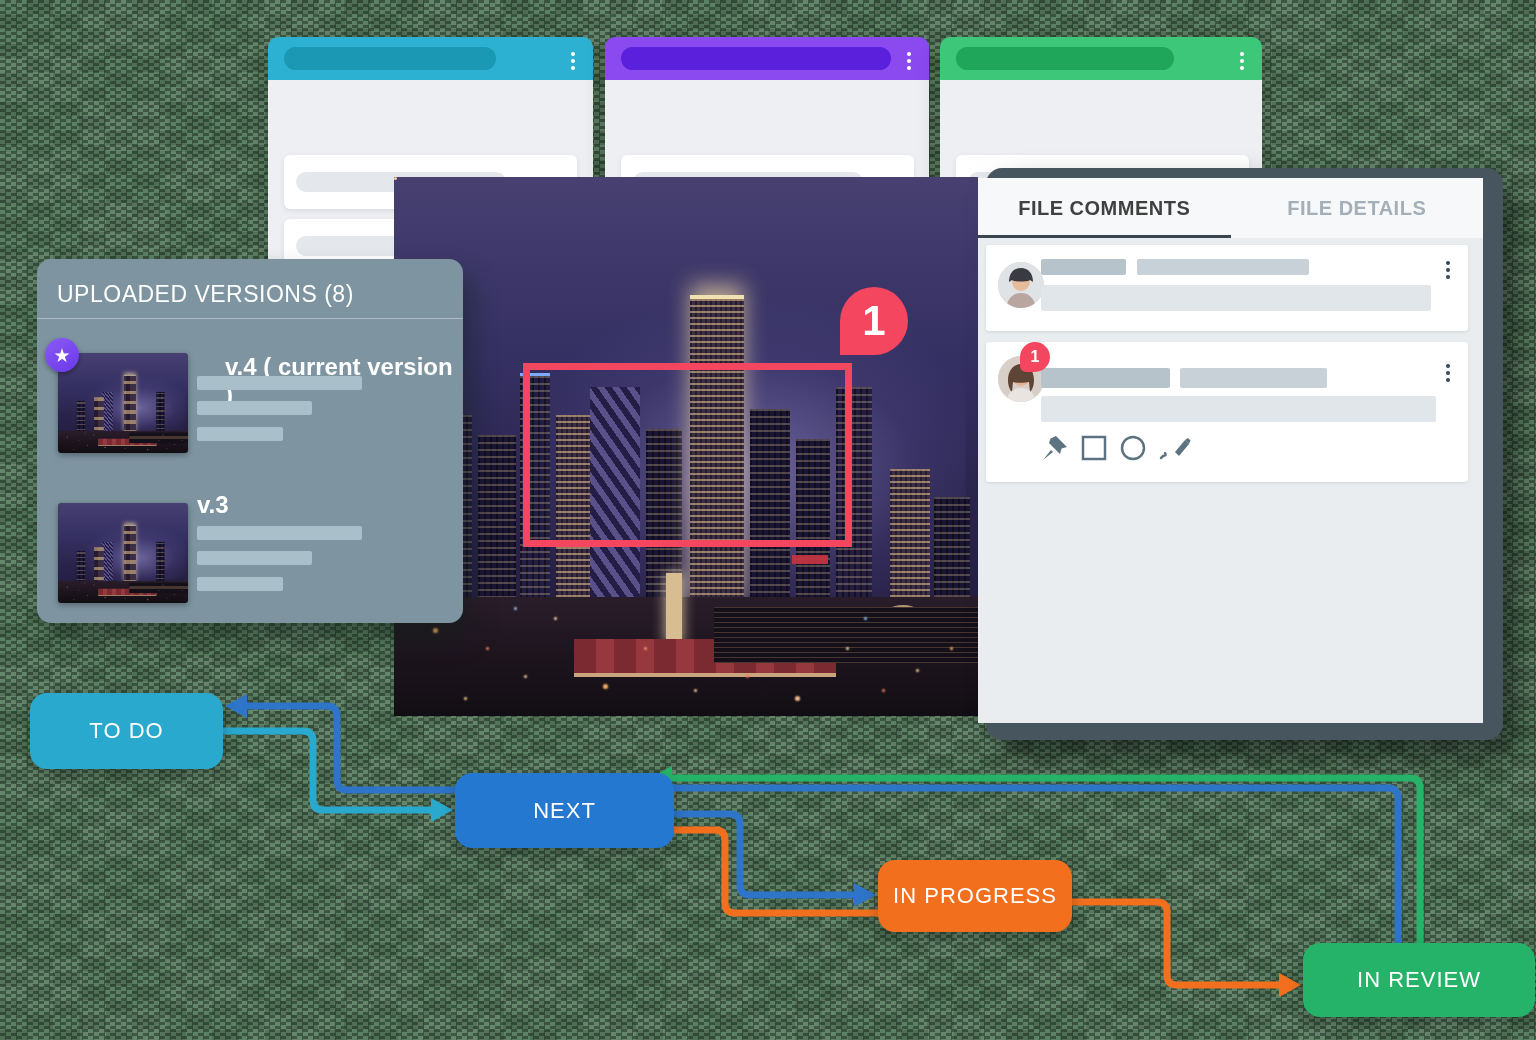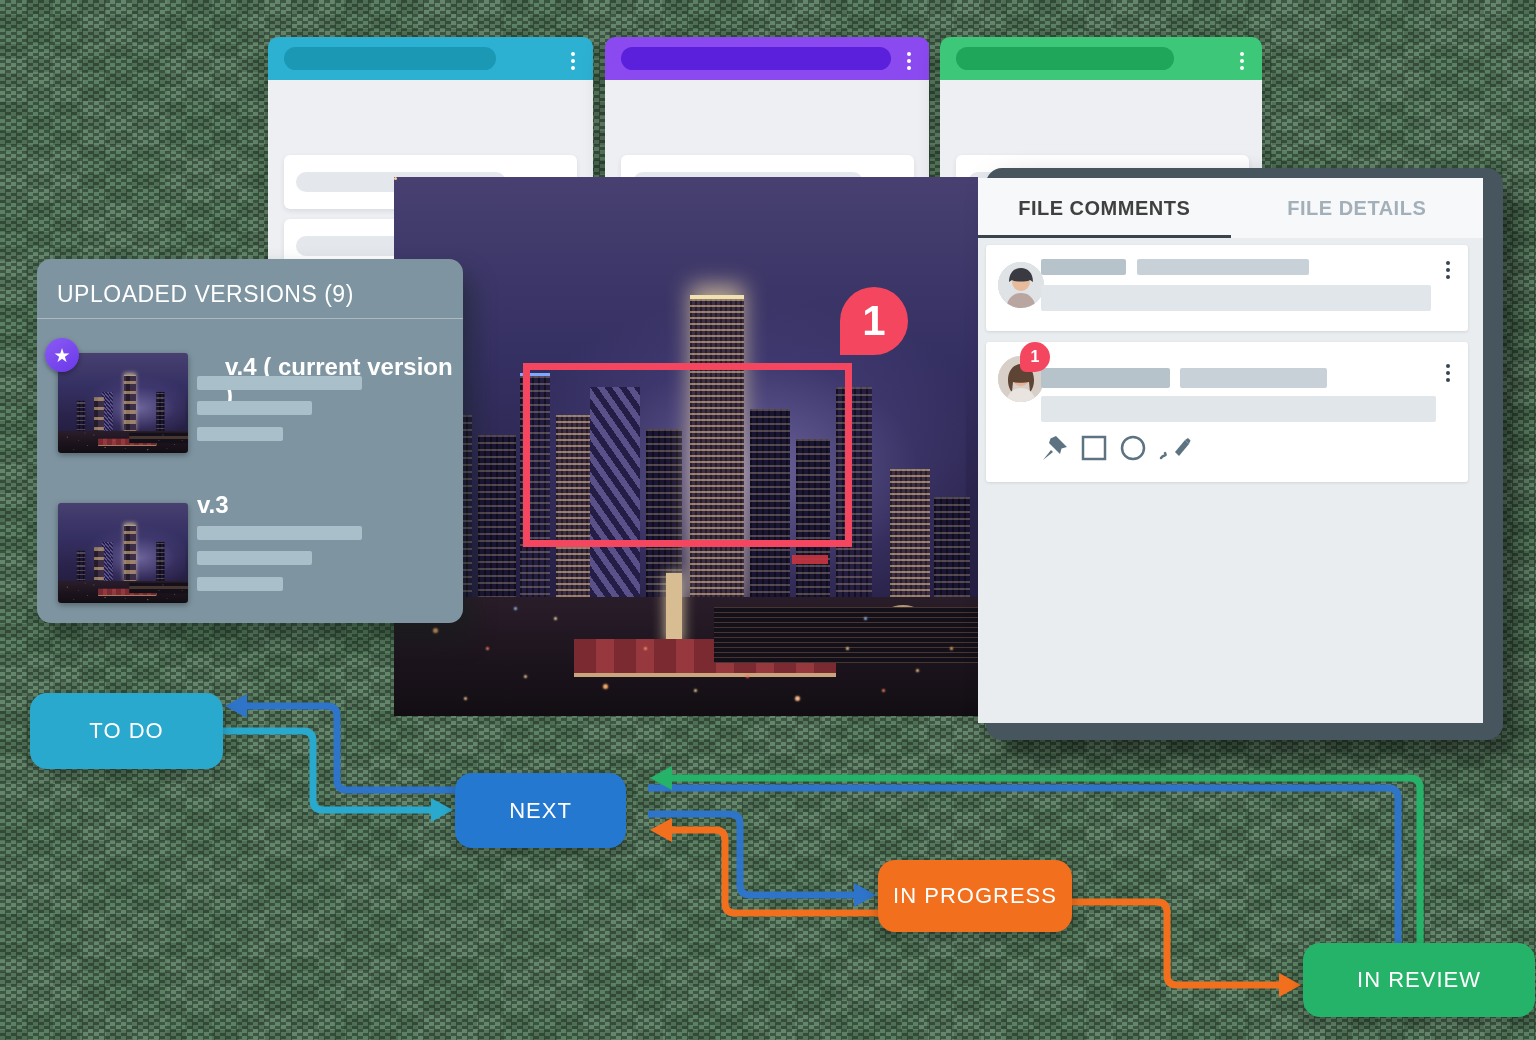--- a/index.html
+++ b/index.html
@@ -191,21 +191,21 @@
       <div class="roofs"></div>
       <div class="dome"></div>
       <div class="water"></div>
       <div class="lights"></div>
     </div>
     <div class="annotate"></div>
     <div class="pin-badge">1</div>
   </div>
 
   <div class="abs vpanel">
-    <div class="vtitle">UPLOADED VERSIONS (9)</div>
+    <div class="vtitle">UPLOADED VERSIONS (8)</div>
     <div class="vdivider"></div>
 
     <div>
       <div class="star-badge">★</div>
       <div class="vthumb" style="left:21px;top:94px;">
         <div class="city-photo">
             <div class="glow"></div>
           <div class="t warm crown" style="left:296px;top:118px;width:54px;height:312px;"></div>
           <div class="t facet" style="left:196px;top:210px;width:50px;height:220px;"></div>
           <div class="t" style="left:84px;top:258px;width:38px;height:172px;"></div>
@@ -330,17 +330,17 @@
     <polygon points="650,778 672,766 672,790" fill="#25b369"></polygon>
 
     <path d="M878 913 H735 Q725 913 725 903 V840 Q725 830 715 830 H668" fill="none" stroke="#f2701d" stroke-width="7"></path>
     <polygon points="650,830 672,818 672,842" fill="#f2701d"></polygon>
 
     <path d="M1072 902 H1157 Q1167 902 1167 912 V975 Q1167 985 1177 985 H1283" fill="none" stroke="#f2701d" stroke-width="7"></path>
     <polygon points="1301,985 1279,973 1279,997" fill="#f2701d"></polygon>
   </svg>
 
   <div class="wnode" style="left:30px;top:693px;width:193px;height:76px;background:#2aa9cf;">TO DO</div>
-  <div class="wnode" style="left:455px;top:773px;width:171px;height:75px;background:#2478cf;">NEXT</div>
+  <div class="wnode" style="left:455px;top:773px;width:219px;height:75px;background:#2478cf;">NEXT</div>
   <div class="wnode" style="left:878px;top:860px;width:194px;height:72px;background:#f2701d;">IN PROGRESS</div>
   <div class="wnode" style="left:1303px;top:943px;width:232px;height:74px;background:#25b369;">IN REVIEW</div>
 
 </div>
 
 </body></html>

